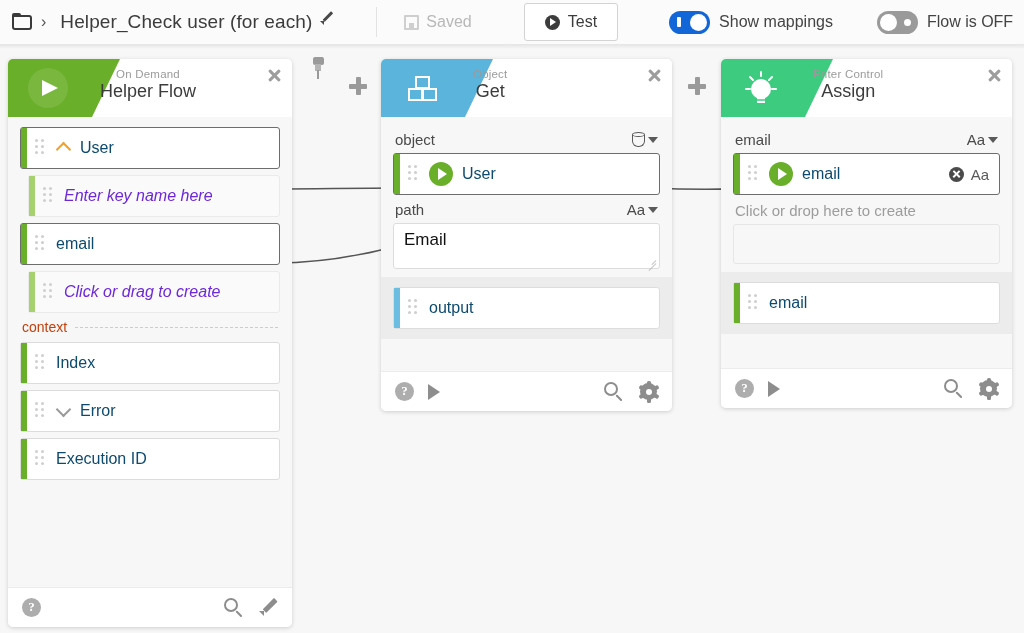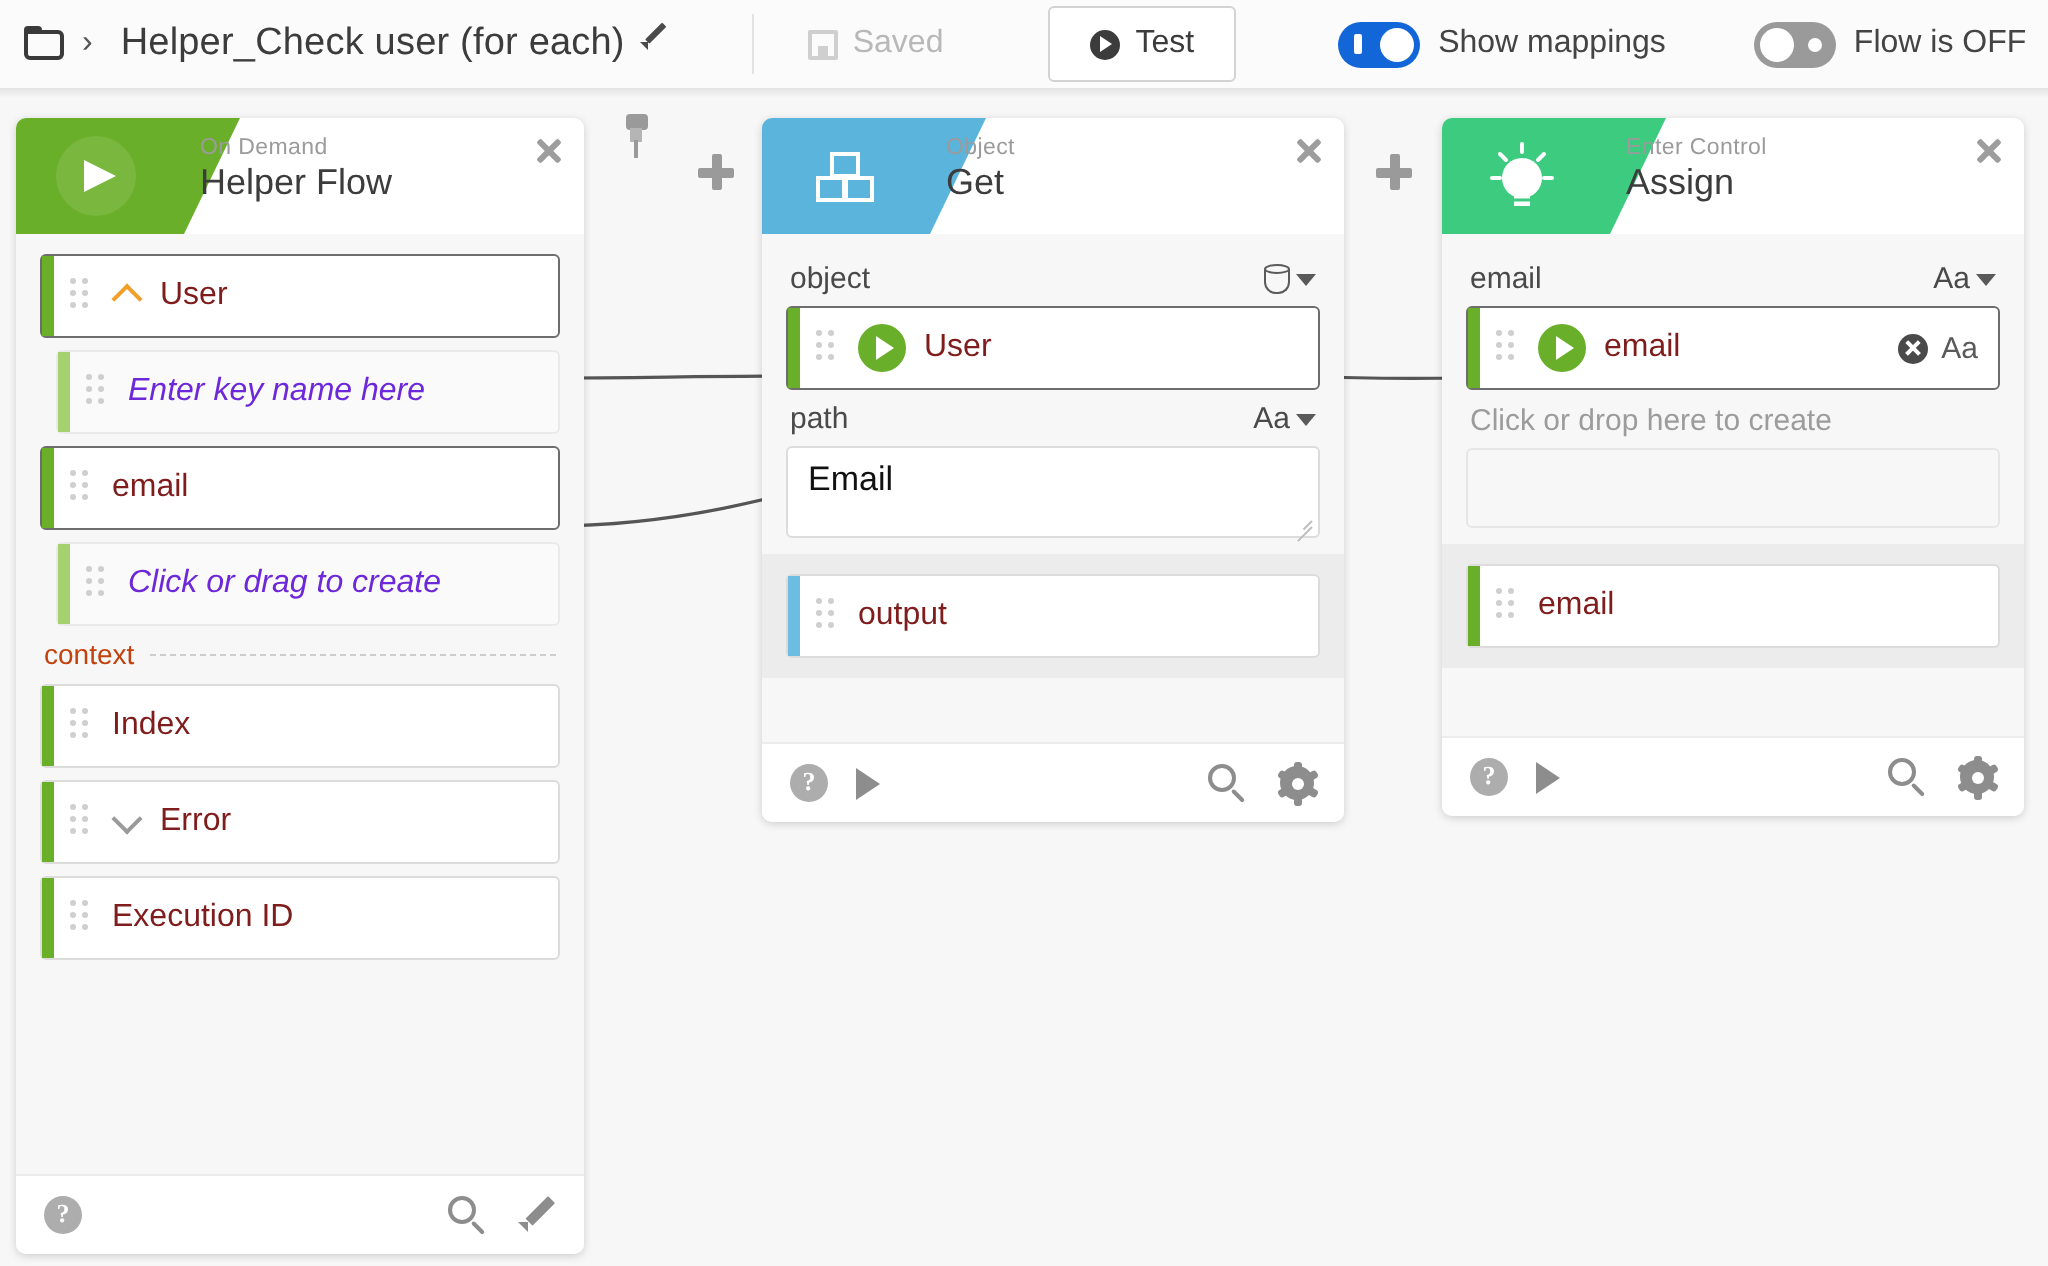--- a/index.html
+++ b/index.html
@@ -86,21 +86,21 @@
   .canvas { position: absolute; left: 0; top: 49px; width: 1024px; height: 584px; }
 
   .card {
     position: absolute; background: #f7f7f7;
     border-radius: 5px; box-shadow: 0 1px 4px rgba(0,0,0,.17);
     overflow: hidden;
   }
   .card-head { position: relative; height: 58px; background: #fff; }
   .head-shape { position: absolute; left: 0; top: 0; height: 58px; width: 112px; }
   .head-shape svg { display: block; }
-  .head-text { position: absolute; left: 92px; top: 9px; }
+  .head-text { position: absolute; left: 92px; top: 9px; text-align: center; }
   .head-kicker { font-size: 11.5px; color: #9b9b9b; letter-spacing: .2px; }
   .head-title { font-size: 18px; color: #3c3c3c; margin-top: 1px; }
   .close-x {
     position: absolute; right: 10px; top: 8px; width: 16px; height: 16px; cursor: pointer;
   }
   .close-x::before, .close-x::after {
     content: ""; position: absolute; left: 1px; top: 7px; width: 15px; height: 3px;
     background: #9d9d9d; border-radius: 1px;
   }
   .close-x::before { transform: rotate(45deg); }
@@ -118,21 +118,21 @@
   .row .lbar { position: absolute; left: 0; top: 0; bottom: 0; width: 6px; }
   .lbar.green { background: #6aaf2a; }
   .lbar.lgreen { background: #a5d16e; }
   .lbar.blue { background: #6cbde2; }
   .row.ghost { background: #fafafa; border: 1px solid #eaeaea; }
   .dots { width: 12px; height: 18px; margin-right: 9px; flex: 0 0 auto; }
   .dots i {
     display: block; float: left; width: 3px; height: 3px; border-radius: 50%;
     background: #cfcfcf; margin: 0 3px 3px 0;
   }
-  .row-label { font-size: 16px; color: #7f1d1d; }
+  .row-label { font-size: 16px; color: #0c4a6e; }
   .row-label.muted { color: #6d28d9; font-style: italic; }
   .chev { width: 16px; height: 16px; margin-right: 8px; position: relative; }
   .chev::after {
     content: ""; position: absolute; left: 2px; top: 4px; width: 9px; height: 9px;
     border-left: 2.4px solid currentColor; border-top: 2.4px solid currentColor;
   }
   .chev.up   { color: #f0a028; }
   .chev.up::after   { transform: rotate(45deg); }
   .chev.down { color: #9a9a9a; }
   .chev.down::after { transform: rotate(225deg); top: 1px; }

